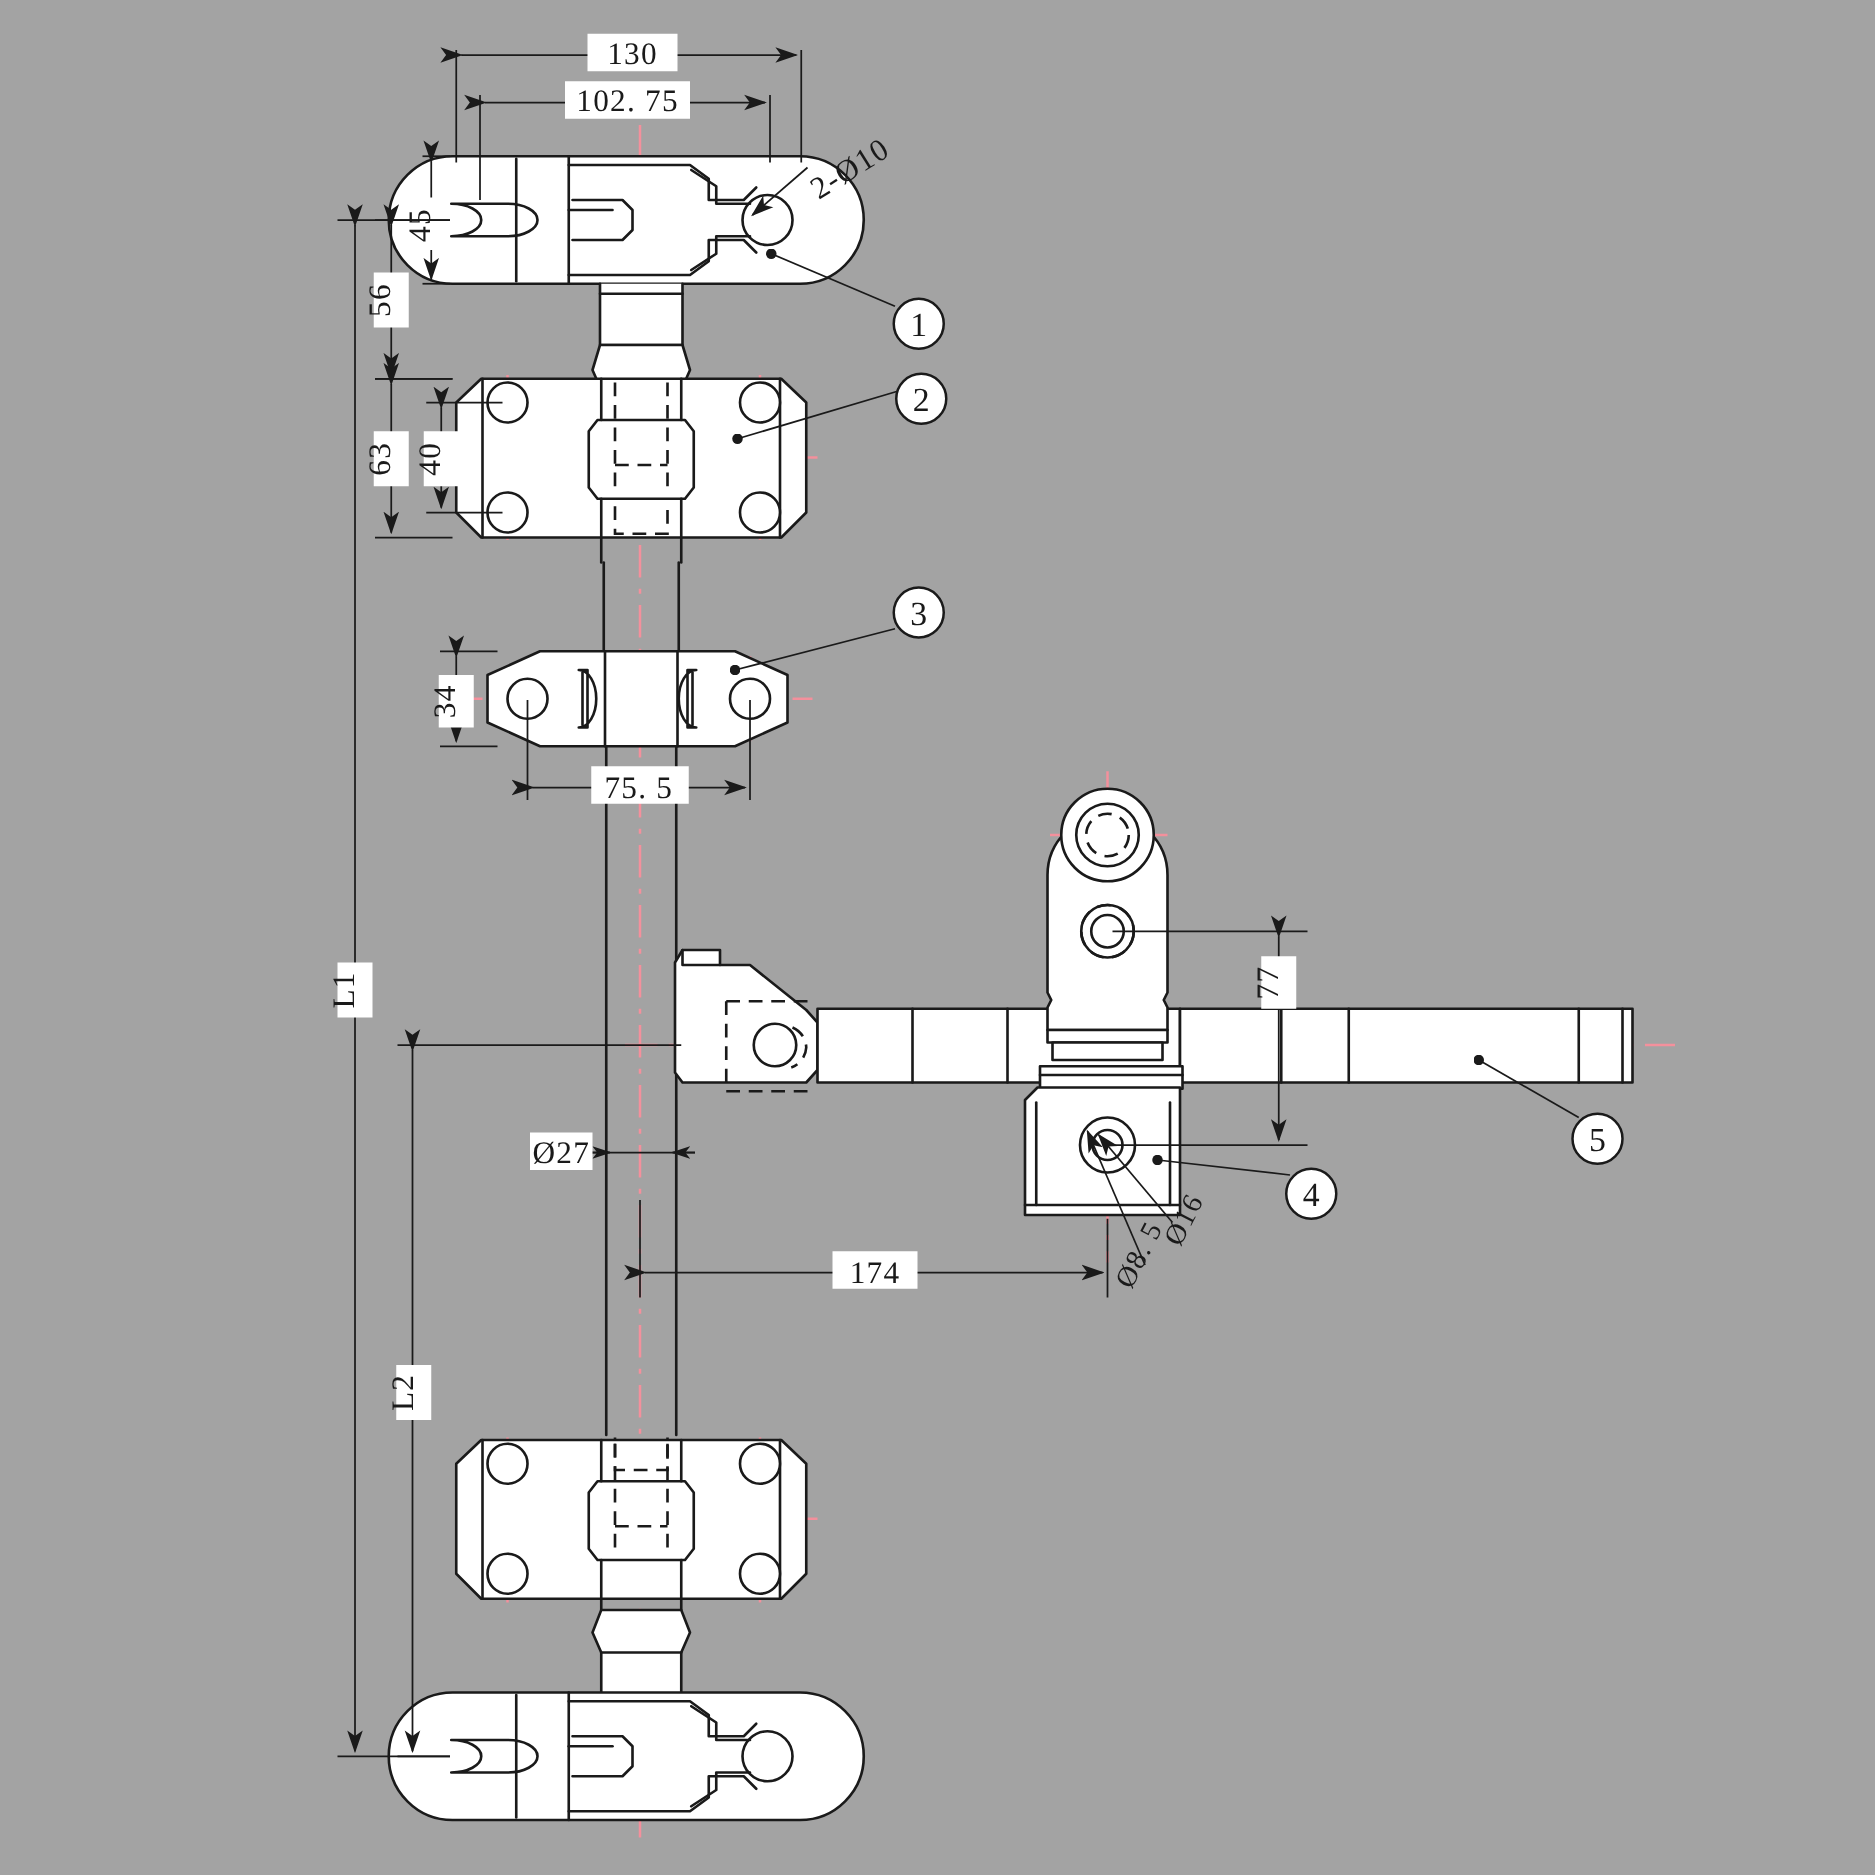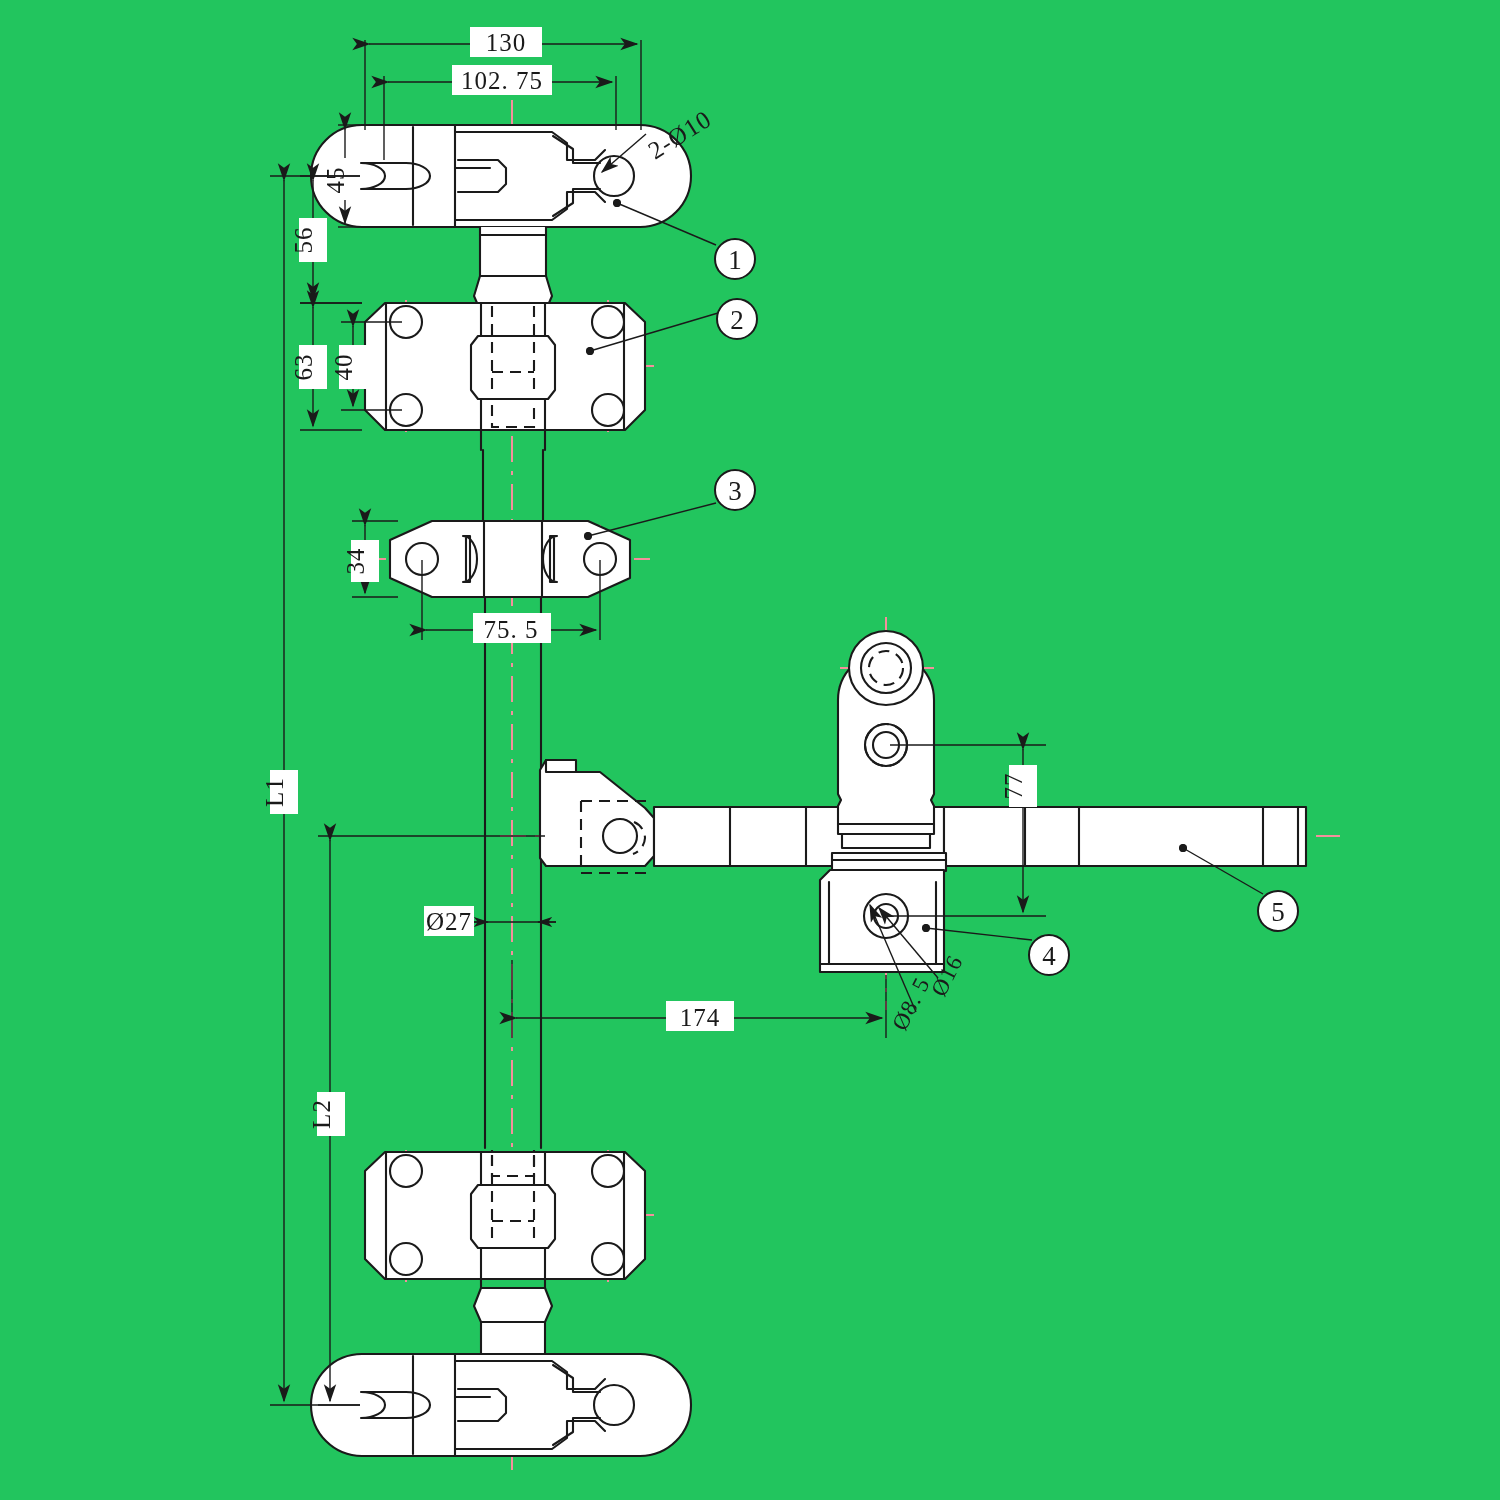--- a/index.html
+++ b/index.html
@@ -1,19 +1,19 @@
 <!DOCTYPE html>
 <html><head>
 <meta charset="utf-8">
 <title>Door Lock Rod Assembly — Technical Drawing</title>
 <style>
   html,body{margin:0;padding:0;background:#ffffff;}
   body{width:1500px;height:1500px;overflow:hidden;
        font-family:"Liberation Serif", serif;}
-  #stage{position:relative;width:1500px;height:1500px;background:#22c55e;}
+  #stage{position:relative;width:1500px;height:1500px;background:#a3a3a3;}
   svg{display:block;}
   .ln{fill:none;stroke:#1a1a1a;stroke-width:2.1;stroke-linecap:round;stroke-linejoin:round;}
   .ln-hid{fill:none;stroke:#1a1a1a;stroke-width:2.1;stroke-dasharray:11 7;stroke-linecap:butt;}
   .ctr{fill:none;stroke:#f4909c;stroke-width:2.0;stroke-dasharray:26 9 4 9;stroke-linecap:butt;}
   .ctr2{fill:none;stroke:#f4909c;stroke-width:2.0;stroke-dasharray:18 8 4 8;stroke-linecap:butt;}
   .dim{fill:none;stroke:#1a1a1a;stroke-width:1.4;stroke-linecap:butt;}
   .ext{fill:none;stroke:#1a1a1a;stroke-width:1.4;stroke-linecap:butt;}
   .fillw{fill:#ffffff;}
   .balloon{fill:#ffffff;stroke:#1a1a1a;stroke-width:2.0;}
   text{fill:#1a1a1a;font-family:"Liberation Serif", serif;}

